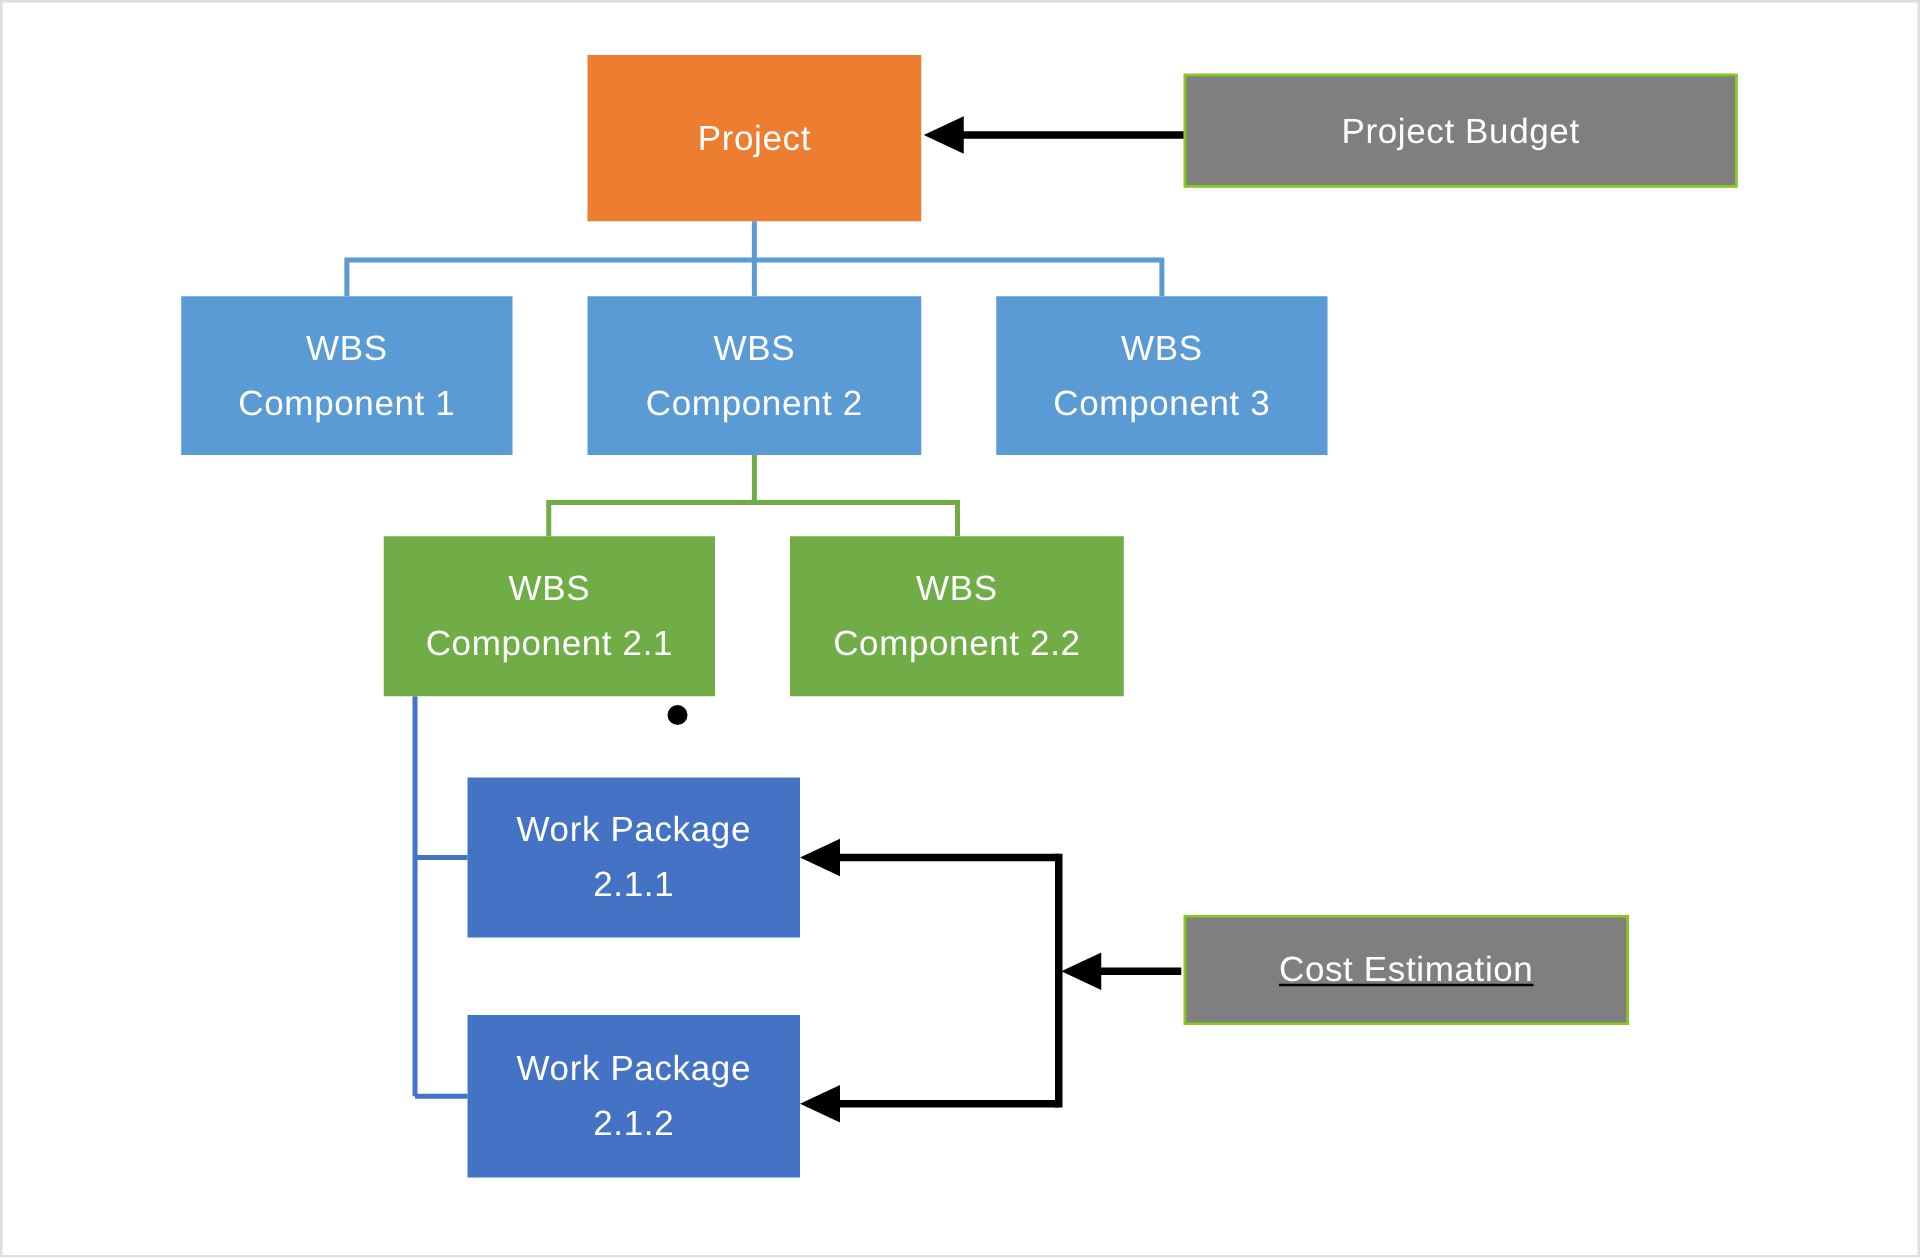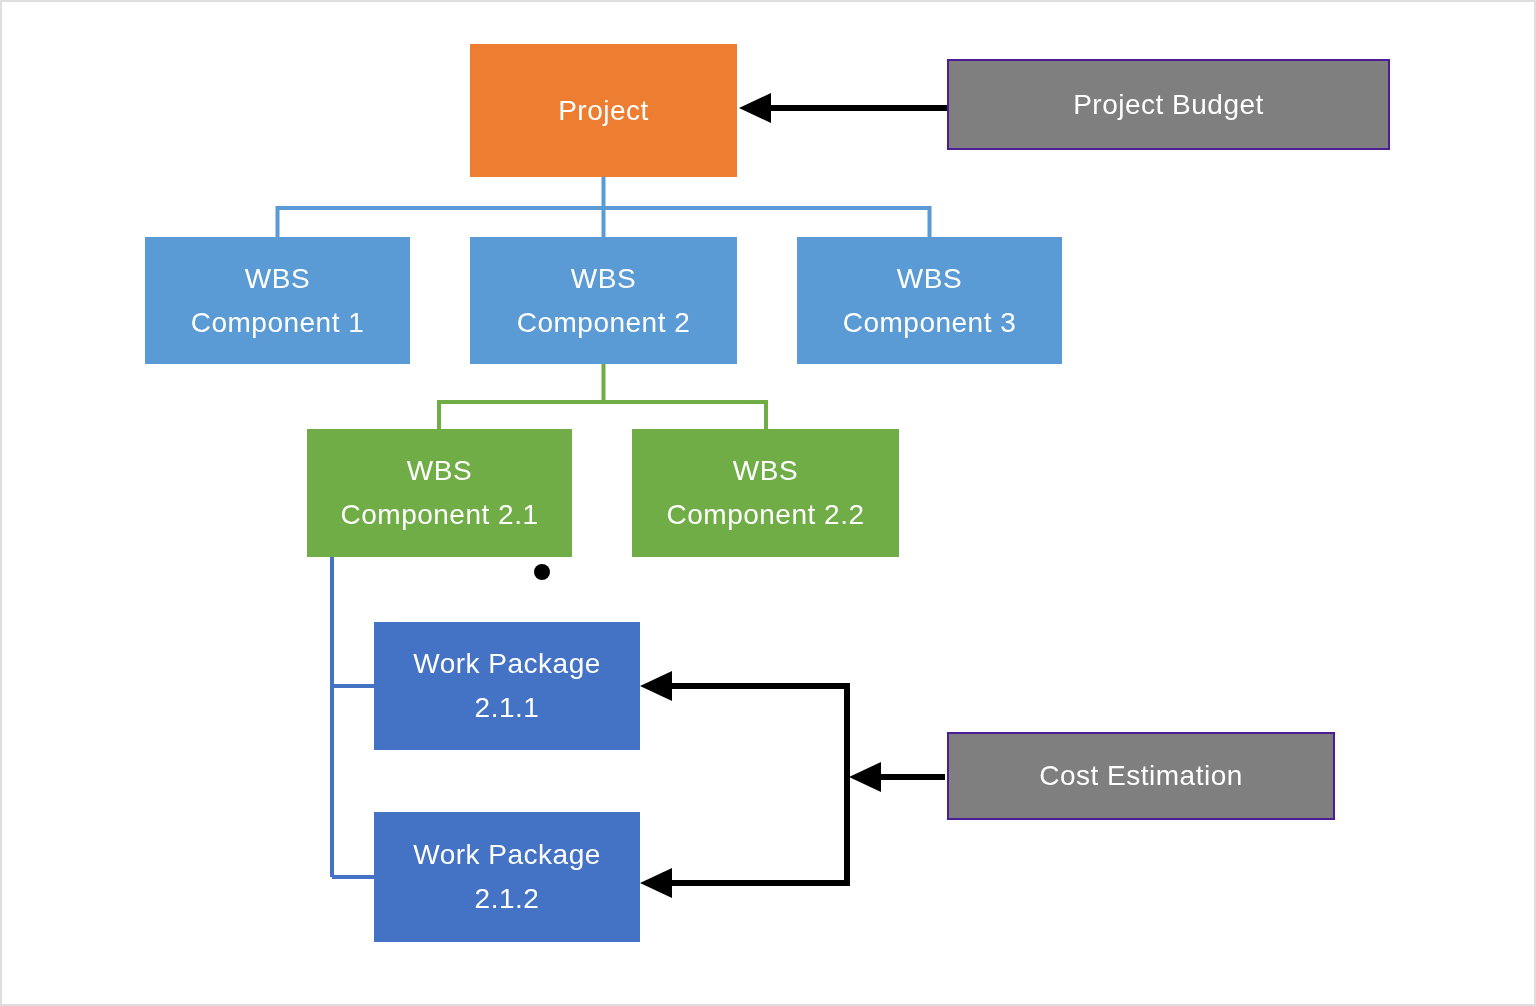--- a/index.html
+++ b/index.html
@@ -36,21 +36,21 @@
     color: #ffffff;
     font-size: 28px;
     line-height: 44px;
     white-space: pre-line;
     letter-spacing: 0.5px;
   }
   .orange { background: #ED7D31; }
   .lightblue { background: #5B9BD5; }
   .green { background: #70AD47; }
   .royalblue { background: #4472C4; align-items: center; }
-  .gray { background: #7F7F7F; border: 2px solid #4c1d95; }
+  .gray { background: #7F7F7F; border: 2px solid #84cc16; }
 </style>
 </head>
 <body>
 
 <div class="canvas">
 
   <svg class="connector-layer" viewBox="0 0 1536 1006">
 
     <path d="M601.5,175 V235" stroke="#5B9BD5" stroke-width="4" fill="none"></path>
     <path d="M275.5,235 V206 H927.5 V235" stroke="#5B9BD5" stroke-width="4" fill="none"></path>
@@ -115,17 +115,17 @@
   <div class="node royalblue" style="left:372px; top:620px; width:266px; height:128px;">
     <span class="node-label">Work Package
 2.1.1</span>
   </div>
 
   <div class="node royalblue" style="left:372px; top:810px; width:266px; height:130px;">
     <span class="node-label">Work Package
 2.1.2</span>
   </div>
 
-  <div class="node gray" style="left:945px; top:730px; width:388px; height:88px;">
+  <div class="node gray" style="left:945px; top:730px; width:356px; height:88px;text-decoration:underline;">
     <span class="node-label">Cost Estimation</span>
   </div>
 
 </div>
 
 </body></html>

